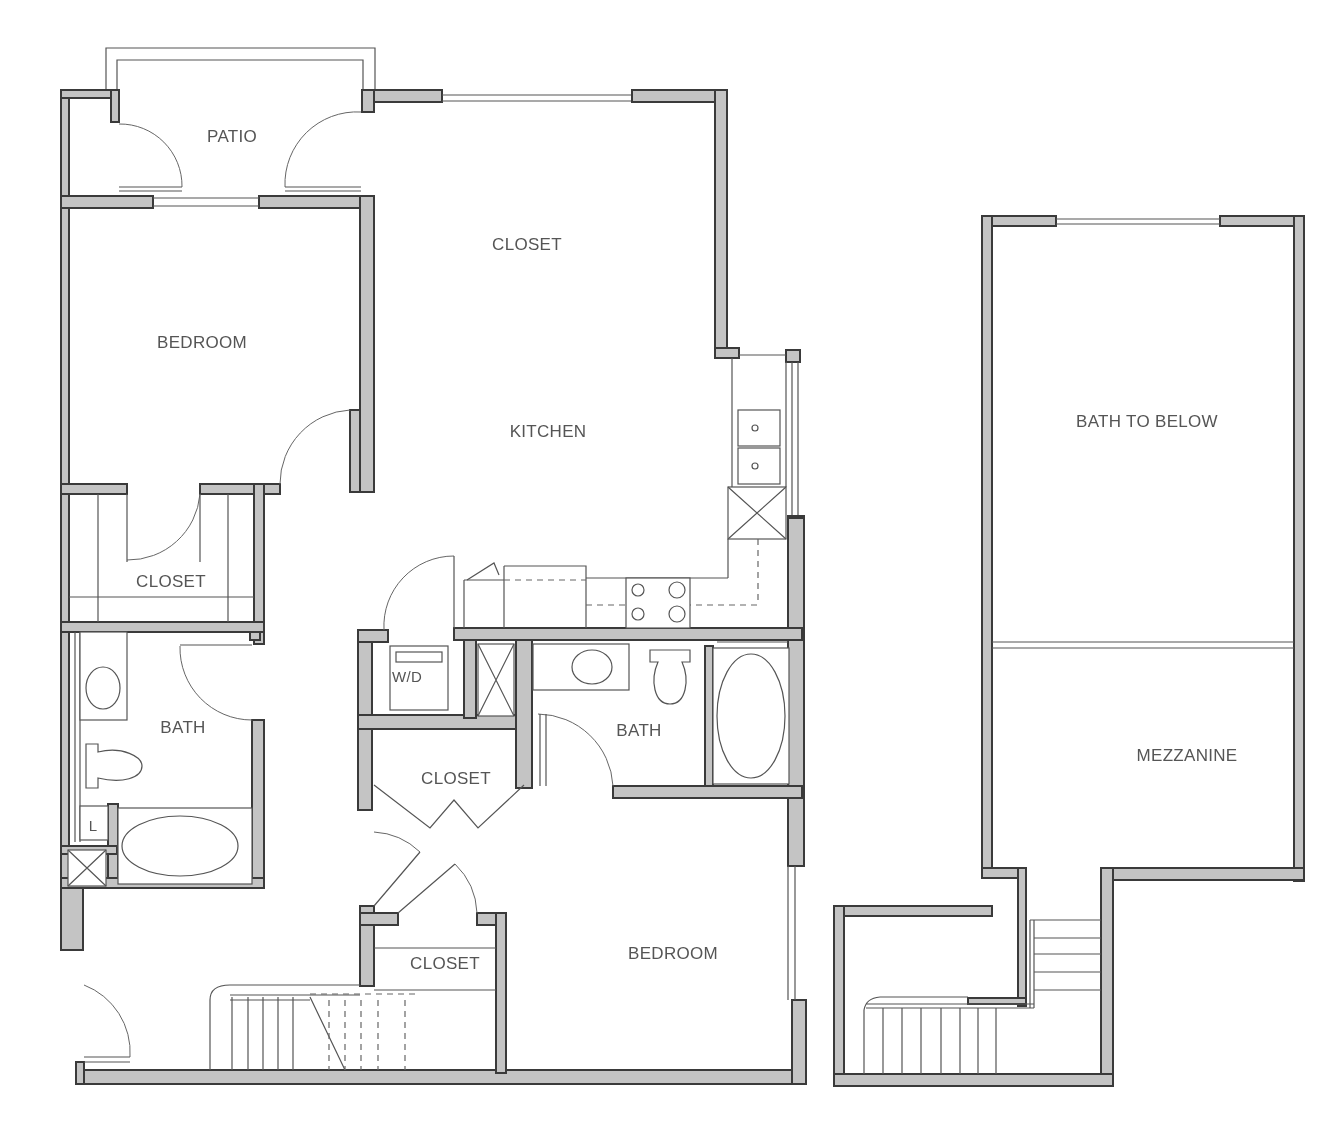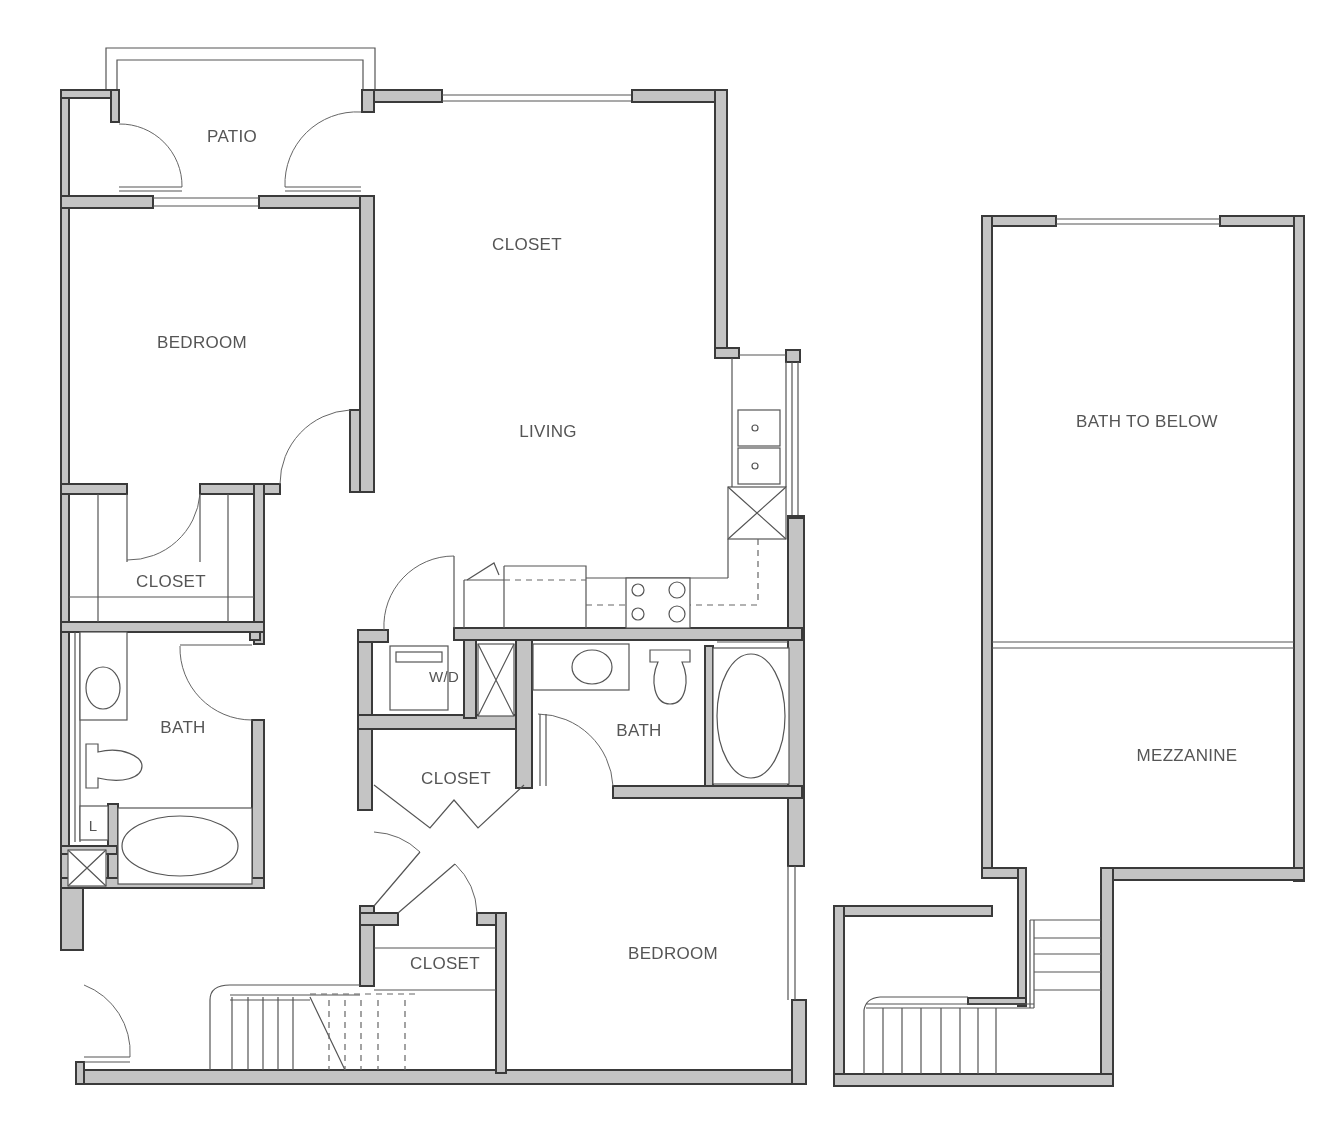--- a/index.html
+++ b/index.html
@@ -179,23 +179,23 @@
   <g>
     <path class="thin" d="M1030 920 H1101 M1034 938 H1101 M1034 954 H1101 M1034 972 H1101 M1034 990 H1101 M1030 920 V1008 M1034 920 V1008"></path>
     <path class="thin" d="M864 1074 V1010 Q866 998 880 997 H968 M866 1004 H1034 M866 1008 H1034"></path>
     <path class="thin" d="M883 1008 V1074 M902 1008 V1074 M921 1008 V1074 M941 1008 V1074 M960 1008 V1074 M978 1008 V1074 M996 1008 V1074"></path>
   </g>
 </svg>
 
 <div class="label" style="left:232px;top:137px">PATIO</div>
 <div class="label" style="left:527px;top:245px">CLOSET</div>
 <div class="label" style="left:202px;top:343px">BEDROOM</div>
-<div class="label" style="left:548px;top:432px">LIVING</div>
+<div class="label" style="left:548px;top:432px">KITCHEN</div>
 <div class="label" style="left:171px;top:582px">CLOSET</div>
 <div class="label" style="left:183px;top:728px">BATH</div>
-<div class="label small" style="left:444px;top:676px">W/D</div>
+<div class="label small" style="left:407px;top:676px">W/D</div>
 <div class="label" style="left:639px;top:731px">BATH</div>
 <div class="label" style="left:456px;top:779px">CLOSET</div>
 <div class="label" style="left:445px;top:964px">CLOSET</div>
 <div class="label" style="left:673px;top:954px">BEDROOM</div>
 <div class="label small" style="left:93px;top:825px">L</div>
 <div class="label" style="left:1147px;top:422px">BATH TO BELOW</div>
 <div class="label" style="left:1187px;top:756px">MEZZANINE</div>
 
 </body></html>

